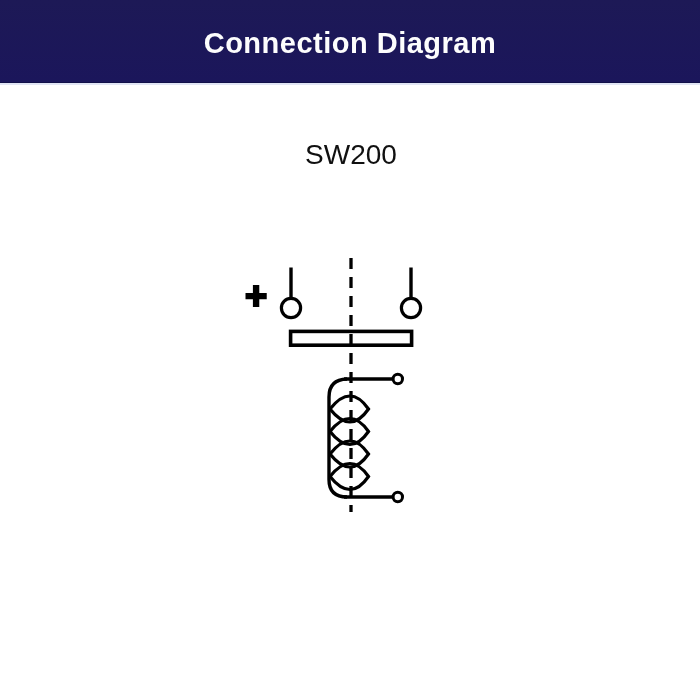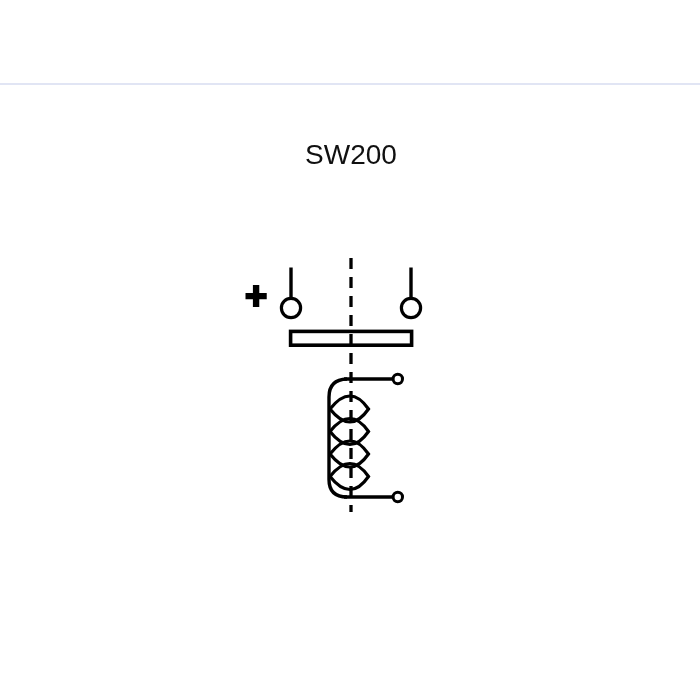--- a/index.html
+++ b/index.html
@@ -62,20 +62,23 @@
     font-family: "Liberation Sans", sans-serif;
     font-size: 38px;
     font-weight: bold;
   }
 </style>
 </head>
 <body>
 
 <div class="page">
 
+  <div class="header">
+    <div class="page-title">Connection Diagram</div>
+  </div>
   <div class="header-accent"></div>
 
   <div class="model-label">SW200</div>
 
   <svg class="diagram-svg" viewBox="0 0 700 700" xmlns="http://www.w3.org/2000/svg">
 
     <text class="plus-text" x="256" y="308.5" text-anchor="middle" fill="#000000" stroke="#000000" stroke-width="2.2">+</text>
 
     <g>
       <line x1="291" y1="267.5" x2="291" y2="297.5" stroke="#000000" stroke-width="3.4"></line>

